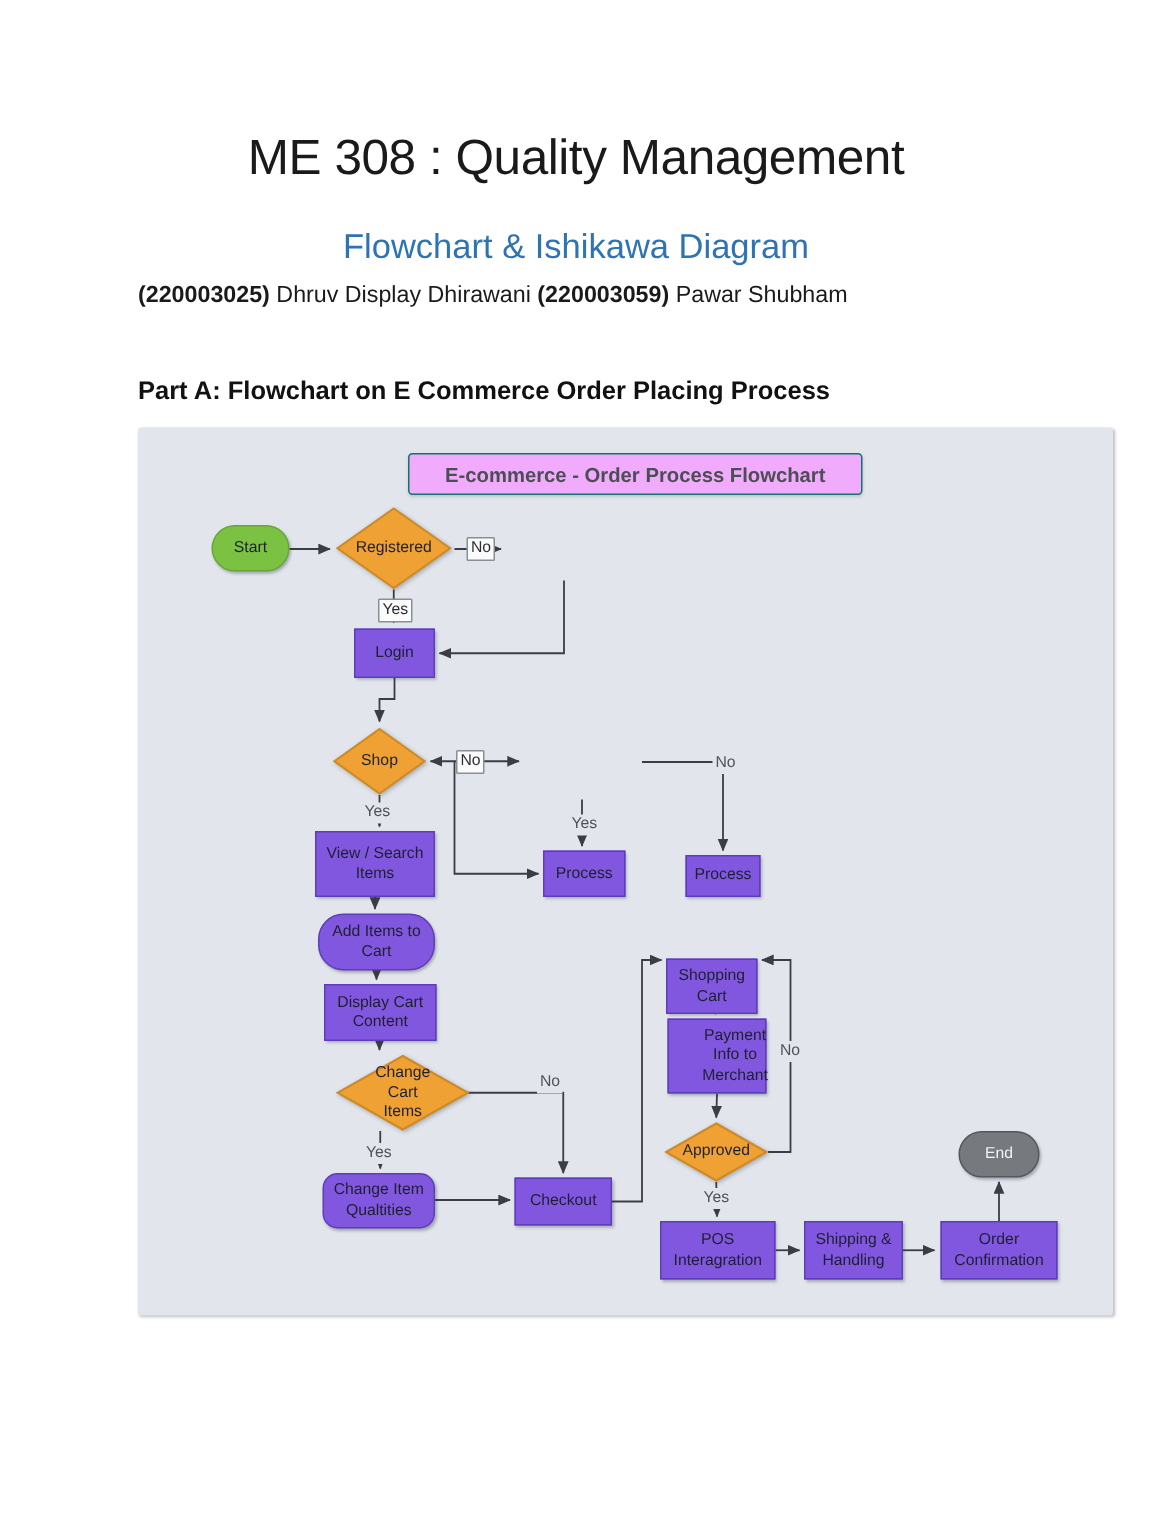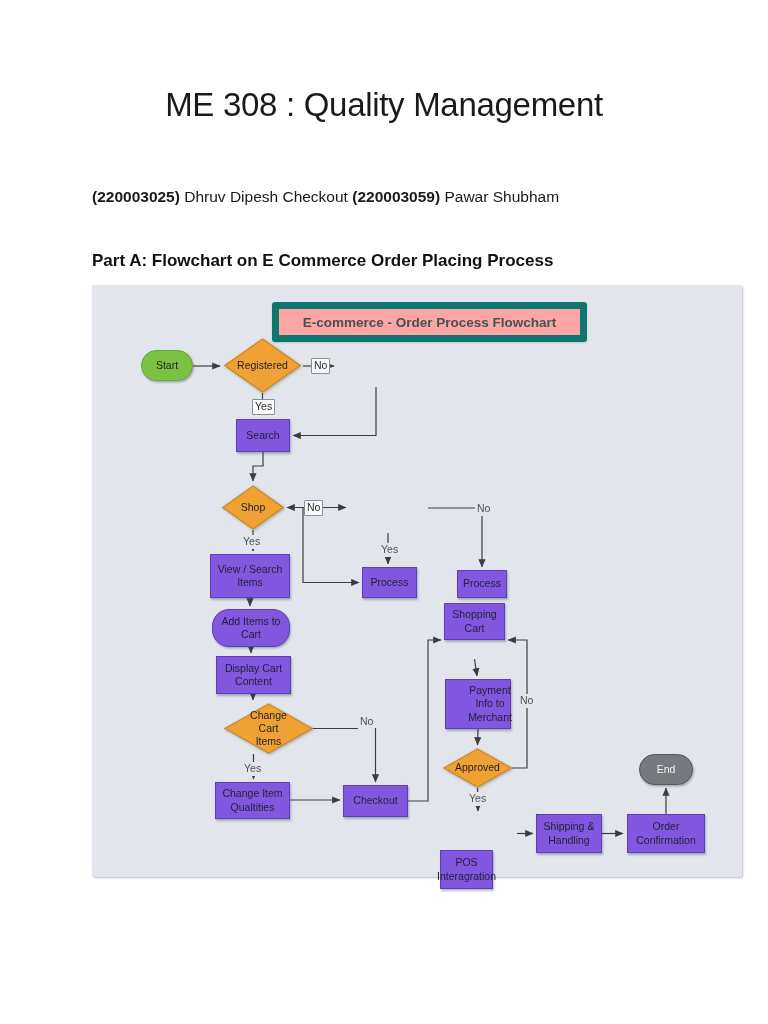--- a/index.html
+++ b/index.html
@@ -11,21 +11,21 @@
              font-size:23px;font-weight:400;color:#2E74B5;}
   .doc-authors{position:absolute;top:188px;left:92px;width:600px;
              font-size:15.5px;color:#1a1a1a;}
   .doc-authors b{font-weight:700;}
   .section-heading{position:absolute;top:251px;left:92px;width:620px;
              font-size:17px;font-weight:700;color:#111;}
   .fc-canvas{position:absolute;left:92px;top:285px;width:650px;height:592px;
              background:#E2E6EC;border-radius:2px;
              box-shadow:1px 1px 2px rgba(120,125,135,.5);}
   .fc-title{position:absolute;left:180px;top:17px;width:301px;height:26px;
-             background:#fca5a5;border:7px solid #0f766e;border-radius:3px;
+             background:#f0abfc;border:1px solid #0f766e;border-radius:3px;
              box-shadow:0 1px 2px rgba(100,105,115,.25);
              display:flex;align-items:center;justify-content:center;
              font-size:13.5px;font-weight:700;color:#4b4f54;}
   .edges{position:absolute;left:0;top:0;width:650px;height:592px;}
   .node{position:absolute;display:flex;align-items:center;justify-content:center;
         text-align:center;font-size:10.5px;line-height:1.25;color:#1e2030;
         box-shadow:1px 1.5px 2px rgba(50,55,70,.35);box-sizing:border-box;}
   .node.process{background:#8257E0;border:1.4px solid #5f3dba;}
   .node.start{background:#7CC242;border:1.4px solid #67a635;border-radius:16px;}
   .node.end{background:#76797E;border:1.4px solid #54575c;border-radius:16px;color:#f2f3f5;}
@@ -37,21 +37,22 @@
         padding:1px 2px;white-space:nowrap;}
   .elabel.boxed{background:#fbfbfb;border:1px solid #8a8f96;color:#2b2e33;border-radius:1px;}
   .elabel.plain{background:#E2E6EC;}
 </style>
 </head>
 <body>
 
 <div class="page">
 
   <div class="doc-title">ME 308 : Quality Management</div>
-  <div class="doc-authors"><b>(220003025)</b><span> Dhruv Dipesh Checkout  </span><b>(220003059)</b><span> Pawar Shubham</span></div>
+  <div class="doc-subtitle">Flowchart &amp; Ishikawa Diagram</div>
+  <div class="doc-authors"><b>(220003025)</b><span> Dhruv Display Dhirawani  </span><b>(220003059)</b><span> Pawar Shubham</span></div>
   <div class="section-heading">Part A: Flowchart on E Commerce Order Placing Process</div>
 
   <div class="fc-canvas">
     <svg class="edges" width="650" height="592" viewBox="0 0 650 592">
       <defs>
         <marker id="ah" markerWidth="8" markerHeight="7" refX="6.5" refY="3" orient="auto-start-reverse">
           <path d="M0,0 L7,3 L0,6 z" fill="#3a3e44"></path>
         </marker>
       </defs>
       <g fill="none" stroke="#3a3e44" stroke-width="1.2">
@@ -82,49 +83,49 @@
       </g>
     </svg>
     <div class="fc-title">E-commerce - Order Process Flowchart</div>
   <div class="node start" style="left: 49px; top: 65px; width: 52px; height: 31px;">Start</div>
       <div class="node decision" style="left: 132px; top: 53px; width: 77px; height: 55px;">
         <svg width="77" height="55" viewBox="0 0 77 55">
           <polygon points="38.5,1 76,27.5 38.5,54 1,27.5" fill="#EFA134" stroke="#cf8a25" stroke-width="1.4"></polygon>
         </svg>
         <span class="dlabel">Registered</span>
       </div>
-      <div class="node process" style="left: 144px; top: 134px; width: 54px; height: 33px;">Search</div>
+      <div class="node process" style="left: 144px; top: 134px; width: 54px; height: 33px;">Login</div>
       <div class="node decision" style="left: 130px; top: 200px; width: 62px; height: 45px;">
         <svg width="62" height="45" viewBox="0 0 62 45">
           <polygon points="31,1 61,22.5 31,44 1,22.5" fill="#EFA134" stroke="#cf8a25" stroke-width="1.4"></polygon>
         </svg>
         <span class="dlabel">Shop</span>
       </div>
       <div class="node process" style="left: 270px; top: 282px; width: 55px; height: 31px;">Process</div>
       <div class="node process" style="left: 365px; top: 285px; width: 50px; height: 28px;">Process</div>
       <div class="node process" style="left: 118px; top: 269px; width: 80px; height: 44px; text-align: center;">View / Search Items</div>
       <div class="node process" style="left: 120px; top: 324px; width: 78px; height: 38px; border-radius: 17px;">Add Items to Cart</div>
       <div class="node process" style="left: 124px; top: 371px; width: 75px; height: 38px;">Display Cart Content</div>
       <div class="node decision" style="left: 132px; top: 418px; width: 89px; height: 51px;">
         <svg width="89" height="51" viewBox="0 0 89 51">
           <polygon points="44.5,1 88,25.5 44.5,50 1,25.5" fill="#EFA134" stroke="#cf8a25" stroke-width="1.4"></polygon>
         </svg>
         <span class="dlabel" style="display: inline-block; width: 46px;">Change Cart Items</span>
       </div>
-      <div class="node process" style="left: 123px; top: 497px; width: 75px; height: 37px;">Change Item Qualtities</div>
+      <div class="node process" style="left: 123px; top: 497px; width: 75px; height: 37px; border-radius: 10px;">Change Item Qualtities</div>
       <div class="node process" style="left: 251px; top: 500px; width: 65px; height: 32px;">Checkout</div>
-      <div class="node process" style="left: 352px; top: 318px; width: 61px; height: 37px;">Shopping Cart</div>
+      <div class="node process" style="left: 352px; top: 354px; width: 61px; height: 37px;">Shopping Cart</div>
       <div class="node process" style="left: 353px; top: 394px; width: 66px; height: 50px; padding-left: 24px;">Payment Info to Merchant</div>
       <div class="node decision" style="left: 351px; top: 463px; width: 69px; height: 40px;">
         <svg width="69" height="40" viewBox="0 0 69 40">
           <polygon points="34.5,1 68,20 34.5,39 1,20" fill="#EFA134" stroke="#cf8a25" stroke-width="1.4"></polygon>
         </svg>
         <span class="dlabel">Approved</span>
       </div>
-      <div class="node process" style="left: 348px; top: 529px; width: 53px; height: 39px; margin-top: 36px;">POS Interagration</div>
+      <div class="node process" style="left: 348px; top: 529px; width: 77px; height: 39px;">POS Interagration</div>
       <div class="node process" style="left: 444px; top: 529px; width: 66px; height: 39px;">Shipping &amp; Handling</div>
       <div class="node process" style="left: 535px; top: 529px; width: 78px; height: 39px;">Order Confirmation</div>
       <div class="node end" style="left: 547px; top: 469px; width: 54px; height: 31px; text-align: right;">End</div>
       <div class="elabel boxed" style="left: 219px; top: 73px;">No</div>
       <div class="elabel boxed" style="left: 160px; top: 114px;">Yes</div>
       <div class="elabel boxed" style="left: 212px; top: 215px;">No</div>
       <div class="elabel plain" style="left: 149px; top: 250px;">Yes</div>
       <div class="elabel plain" style="left: 287px; top: 258px;">Yes</div>
       <div class="elabel plain" style="left: 383px; top: 217px;">No</div>
       <div class="elabel plain" style="left: 266px; top: 430px;">No</div>

